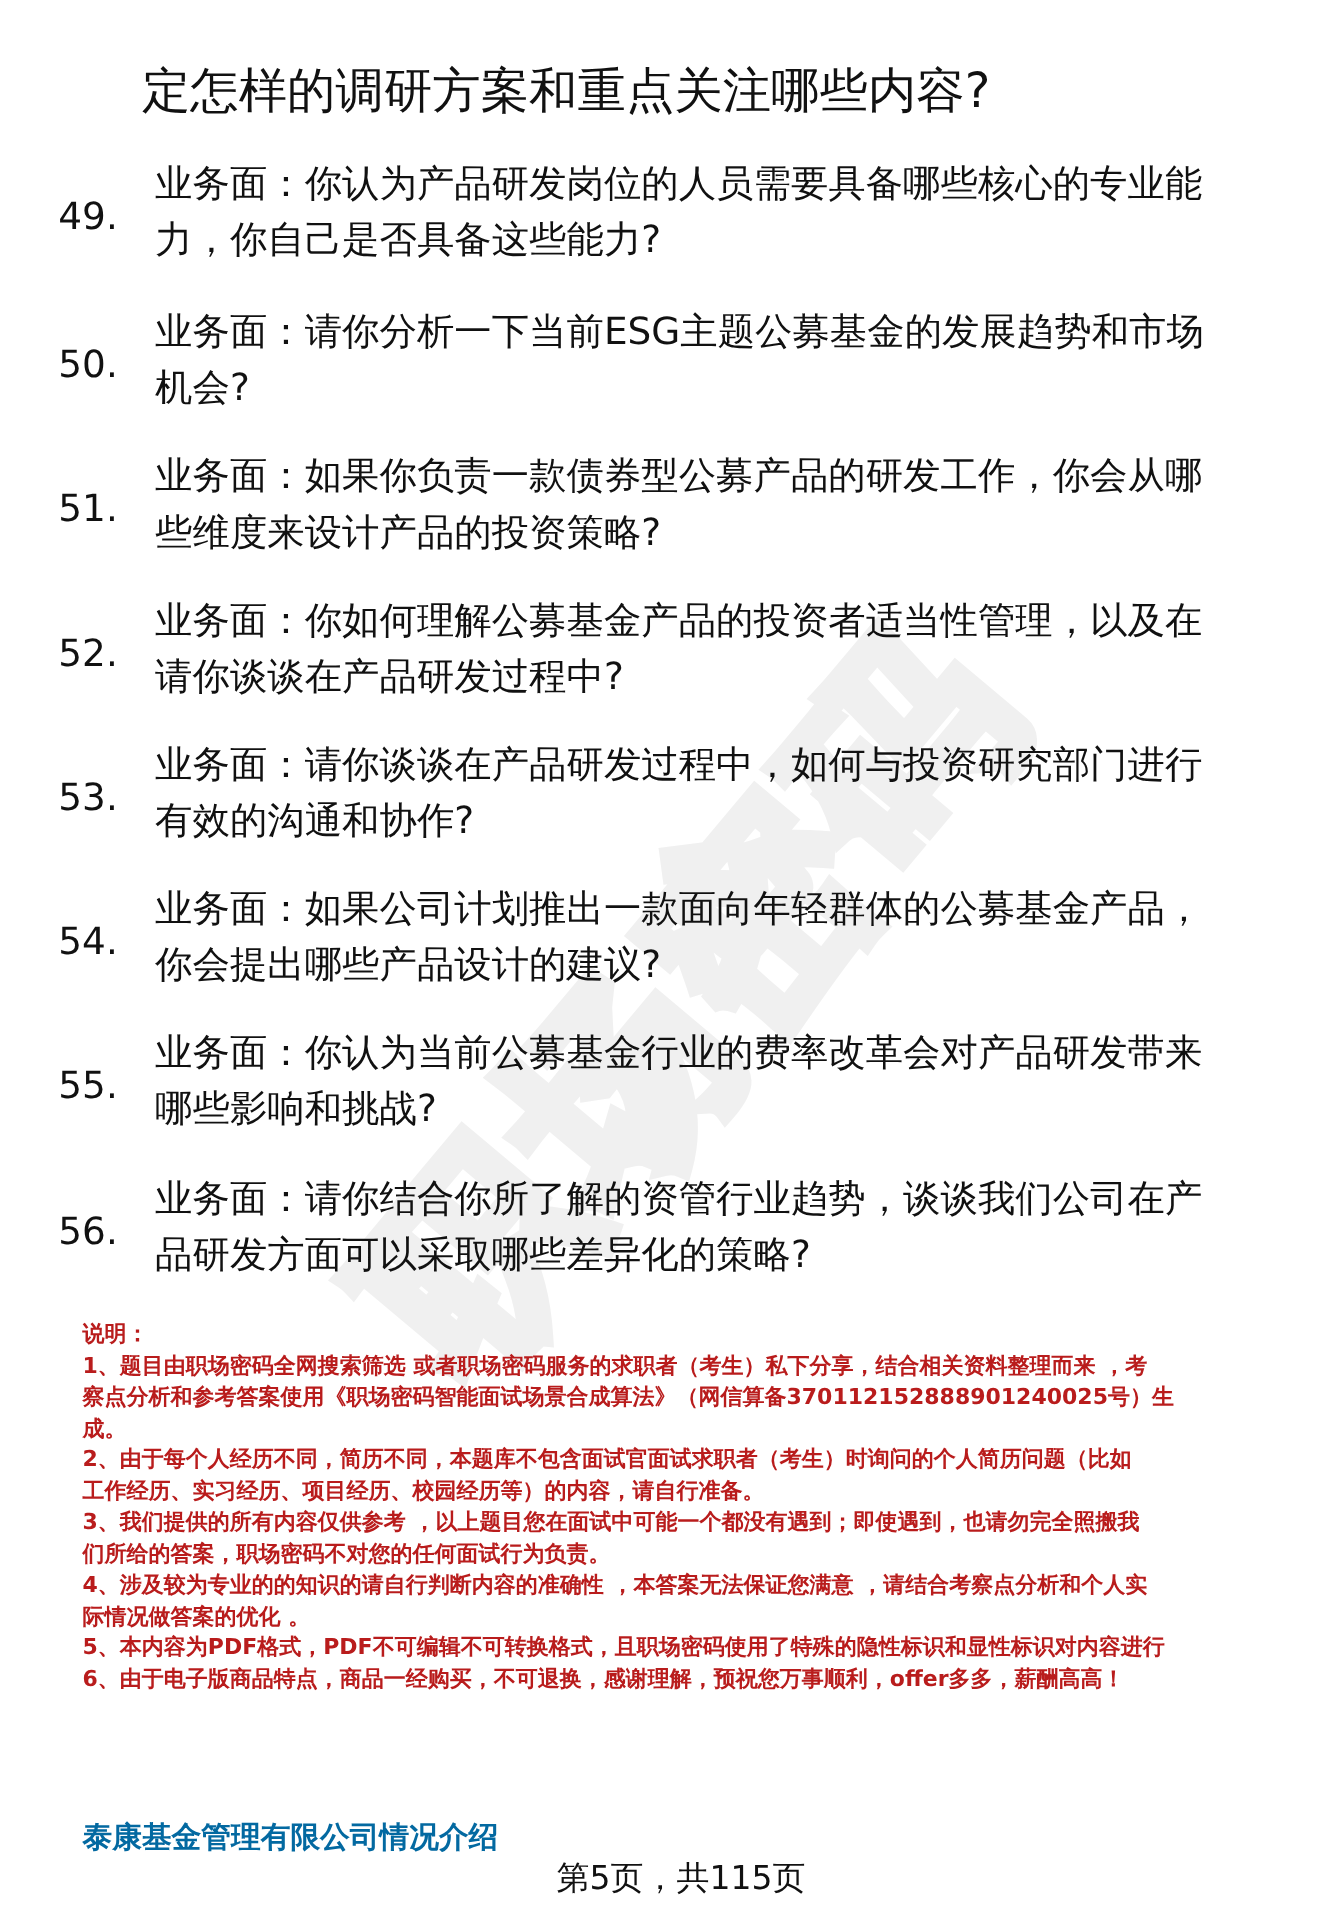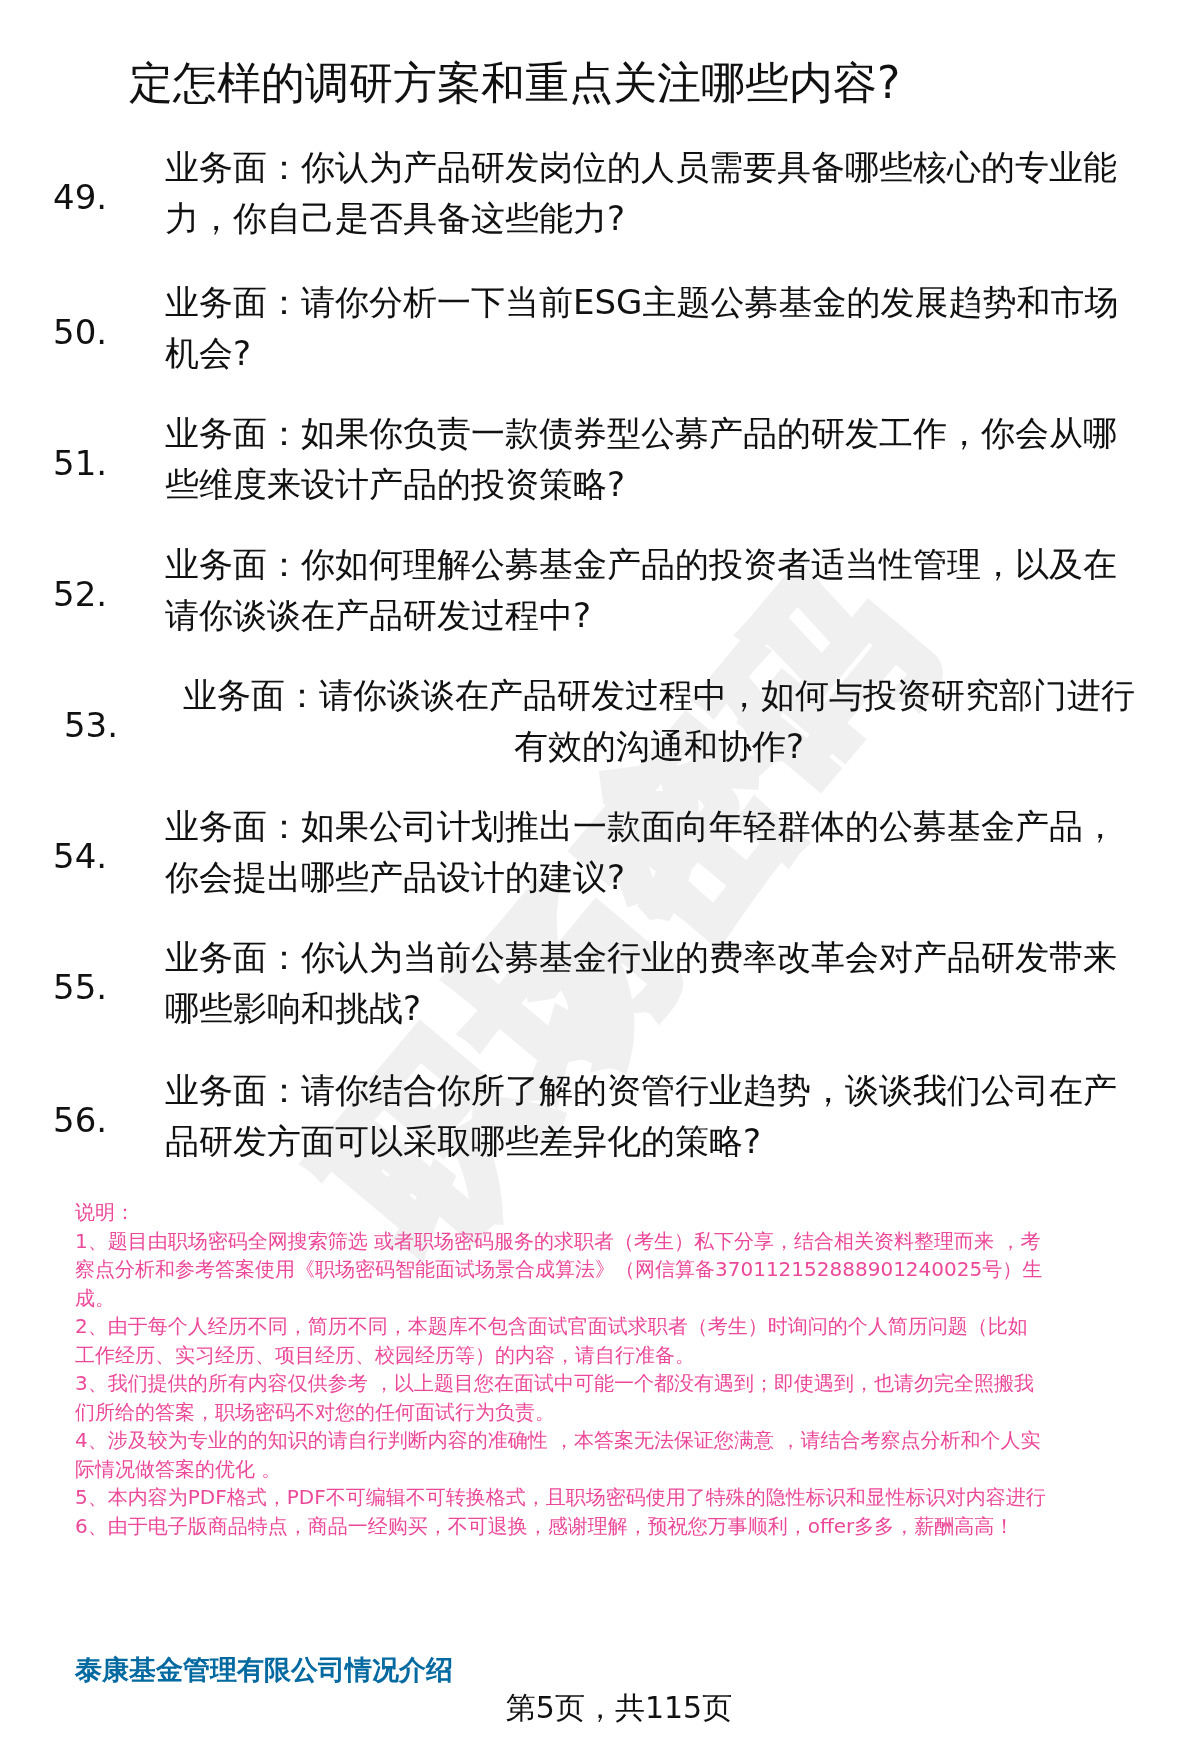--- a/index.html
+++ b/index.html
@@ -58,35 +58,36 @@
       line-height: 51px;
     }
     .q-num {
       position: absolute;
       left: 0;
       top: 0;
       width: 76px;
       margin-top: 30px;
     }
     .q-text {
-      margin-left: 112px;
+      margin-left: 88px;
       display: block;
     }
     .q-line {
       display: block;
       white-space: nowrap;
     }
     .notes {
       position: absolute;
       left: 75px;
       top: 1198px;
       width: 1080px;
       font-size: 20px;
       line-height: 28.5px;
-      color: #ec4899;
+      color: #b91c1c;
+      font-weight: bold;
     }
     .note-line {
       display: block;
       white-space: nowrap;
     }
     .company-link {
       position: absolute;
       left: 75px;
       top: 1652px;
       font-size: 27px;
@@ -144,21 +145,21 @@
   </div>
 
   <div class="question" style="top:539px;">
     <span class="q-num">52.</span>
     <span class="q-text">
       <span class="q-line">业务面：你如何理解公募基金产品的投资者适当性管理，以及在</span>
       <span class="q-line">请你谈谈在产品研发过程中?</span>
     </span>
   </div>
 
-  <div class="question" style="top:670px;text-align:center;">
+  <div class="question" style="top:670px;">
     <span class="q-num">53.</span>
     <span class="q-text">
       <span class="q-line">业务面：请你谈谈在产品研发过程中，如何与投资研究部门进行</span>
       <span class="q-line">有效的沟通和协作?</span>
     </span>
   </div>
 
   <div class="question" style="top:801px;">
     <span class="q-num">54.</span>
     <span class="q-text">

